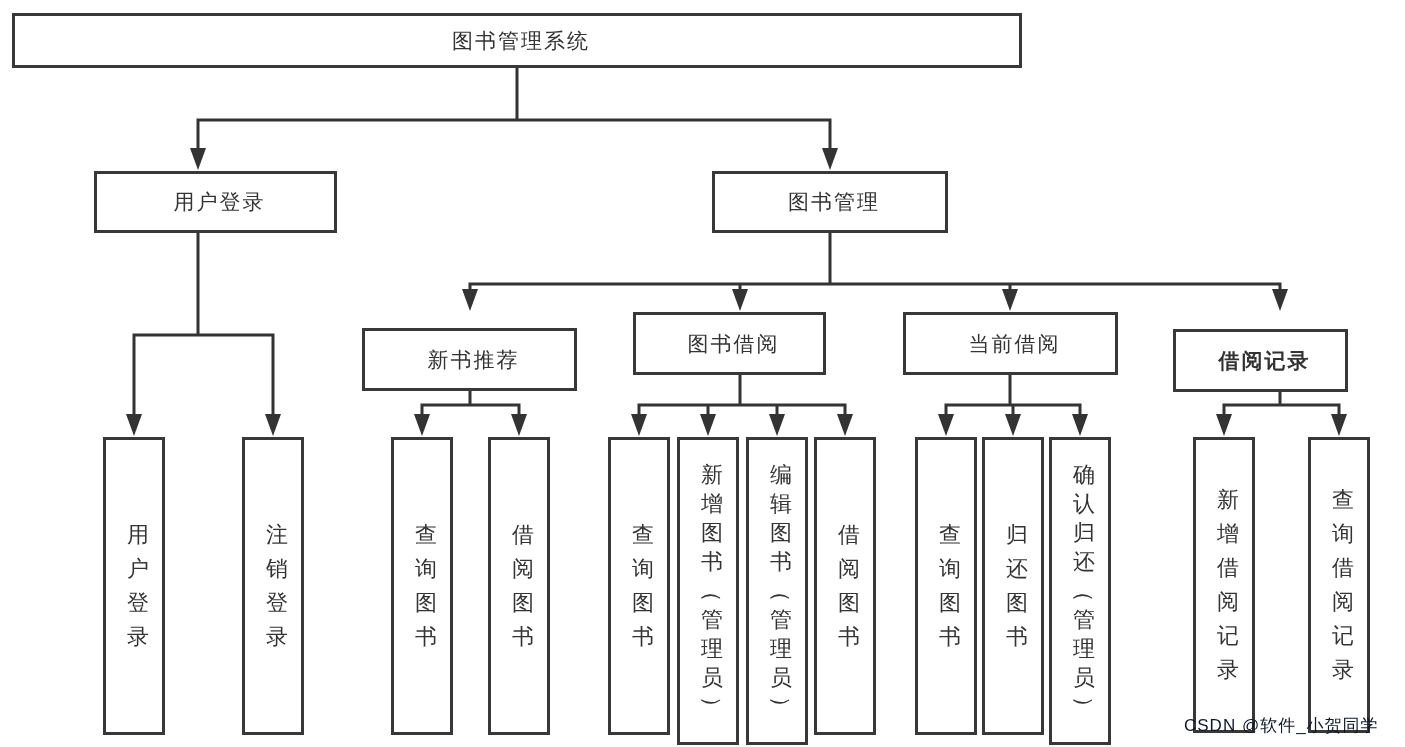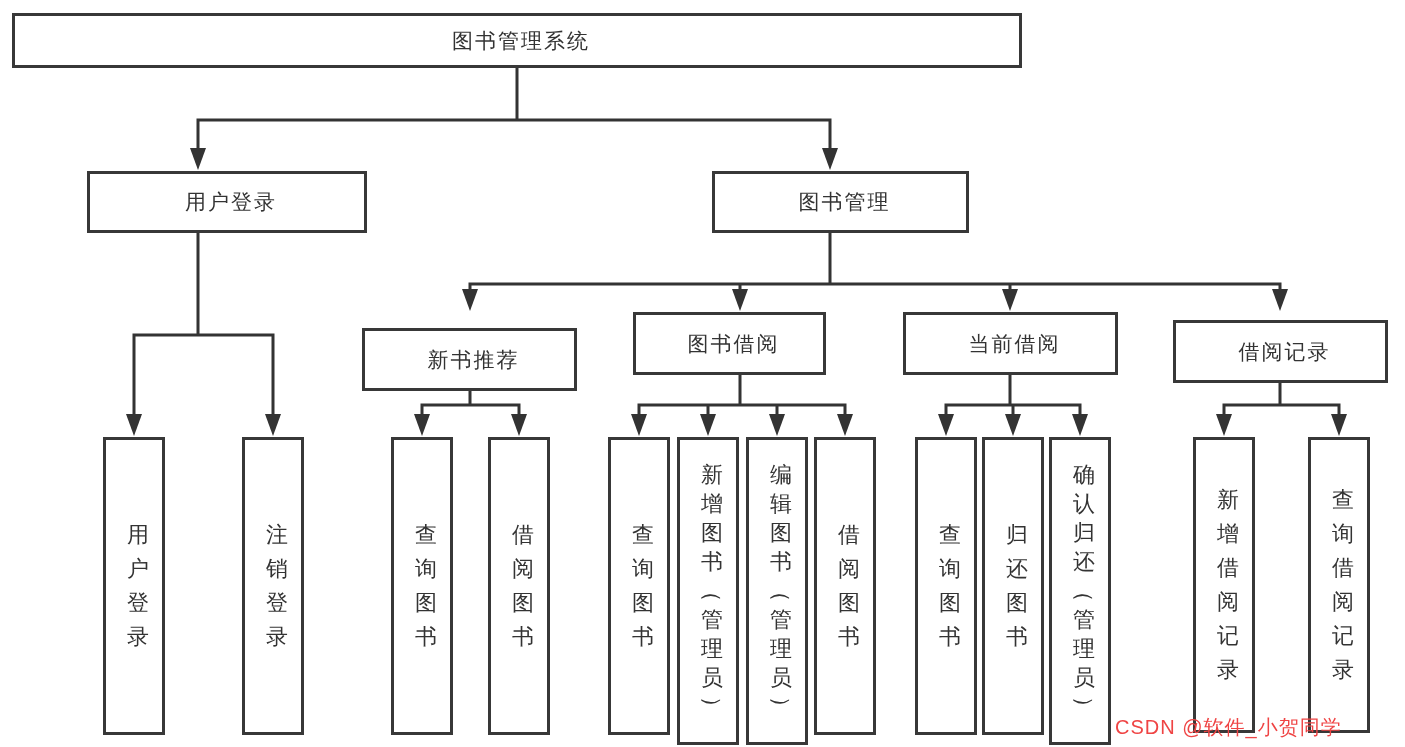--- a/index.html
+++ b/index.html
@@ -39,23 +39,23 @@
   .vchar{display:block;line-height:1;text-align:center;}
   .vrot{transform:rotate(90deg);}
   .gap-lg{gap:12px;}
   .gap-md{gap:12px;}
   .gap-sm{gap:7px;}
   #connector-svg{position:absolute;left:0;top:0;}
   .wire{stroke:#333333;stroke-width:3;fill:none;}
   .arrow{fill:#333333;stroke:none;}
   .watermark{
     position:absolute;
-    left:1115px;top:714px;
-    font-size:20px;
-    color:#ef4444;
+    left:1184px;top:714px;
+    font-size:17px;
+    color:#0f172a;
     white-space:nowrap;
     letter-spacing:1px;
   }
 </style>
 </head>
 <body>
 
 <div id="canvas">
 
   <svg id="connector-svg" width="1405" height="747" viewBox="0 0 1405 747">
@@ -89,27 +89,27 @@
     <polygon class="arrow" points="1005,414 1021,414 1013,436"></polygon>
     <polygon class="arrow" points="1072,414 1088,414 1080,436"></polygon>
 
     <path class="wire" d="M1280 373 L1280 405 M1222.5 405 L1340.5 405 M1224 405 L1224 417 M1339 405 L1339 417"></path>
     <polygon class="arrow" points="1216,414 1232,414 1224,436"></polygon>
     <polygon class="arrow" points="1331,414 1347,414 1339,436"></polygon>
   </svg>
 
   <div class="node hnode" style="left:12px;top:13px;width:1010px;height:55px;">图书管理系统</div>
 
-  <div class="node hnode" style="left:87px;top:171px;width:280px;height:62px;text-align:right;">用户登录</div>
-  <div class="node hnode" style="left:712px;top:171px;width:257px;height:62px;">图书管理</div>
+  <div class="node hnode" style="left:94px;top:171px;width:243px;height:62px;text-align:right;">用户登录</div>
+  <div class="node hnode" style="left:712px;top:171px;width:236px;height:62px;">图书管理</div>
 
   <div class="node hnode" style="left:362px;top:328px;width:215px;height:63px;">新书推荐</div>
   <div class="node hnode" style="left:633px;top:312px;width:193px;height:63px;">图书借阅</div>
   <div class="node hnode" style="left:903px;top:312px;width:215px;height:63px;">当前借阅</div>
-  <div class="node hnode" style="left:1173px;top:320px;width:215px;height:63px;">借阅记录</div>
+  <div class="node hnode" style="left:1173px;top:329px;width:175px;height:63px;font-weight:bold;">借阅记录</div>
 
   <div class="node vnode" style="left:103px;top:437px;width:62px;height:298px;">
     <div class="vlabel gap-lg">
         <span class="vchar">用</span>
         <span class="vchar">户</span>
         <span class="vchar">登</span>
         <span class="vchar">录</span>
       </div>
   </div>
   <div class="node vnode" style="left:242px;top:437px;width:62px;height:298px;">

